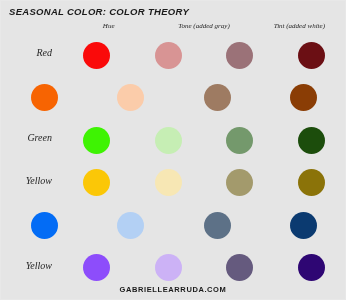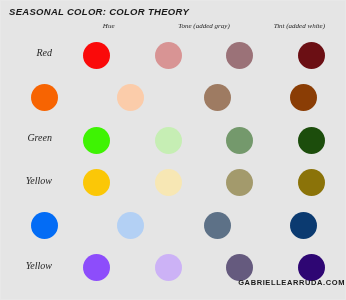--- a/index.html
+++ b/index.html
@@ -82,22 +82,22 @@
   .swatch {
     width: 27px;
     height: 27px;
     border-radius: 50%;
     display: block;
   }
   .footer {
     position: absolute;
     left: 0;
     right: 0;
-    bottom: 12px;
-    text-align: right;
+    bottom: 5px;
+    text-align: center;
     font-family: "Liberation Sans", sans-serif;
     font-weight: bold;
     font-size: 7.5px;
     letter-spacing: 0.6px;
     color: #1a1a1a;
   }
 </style>
 </head>
 <body>
 

